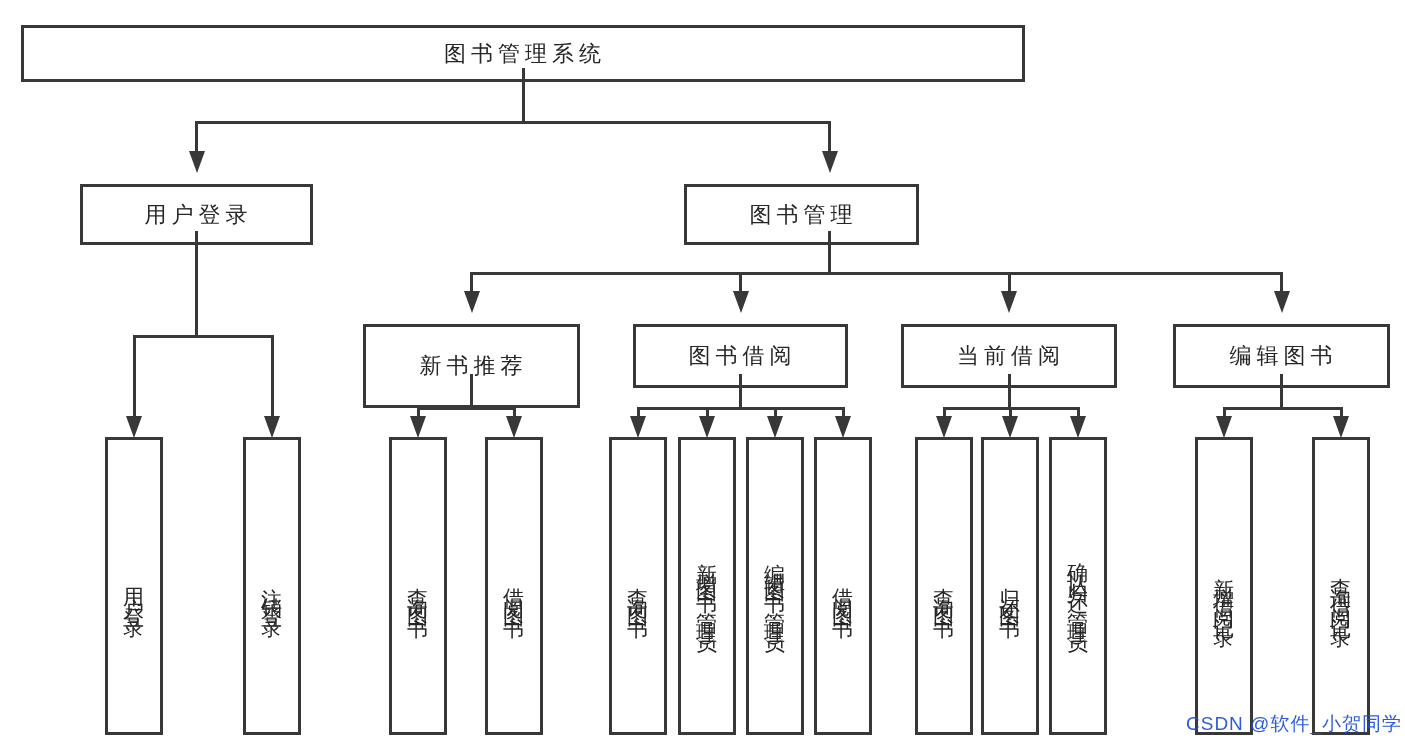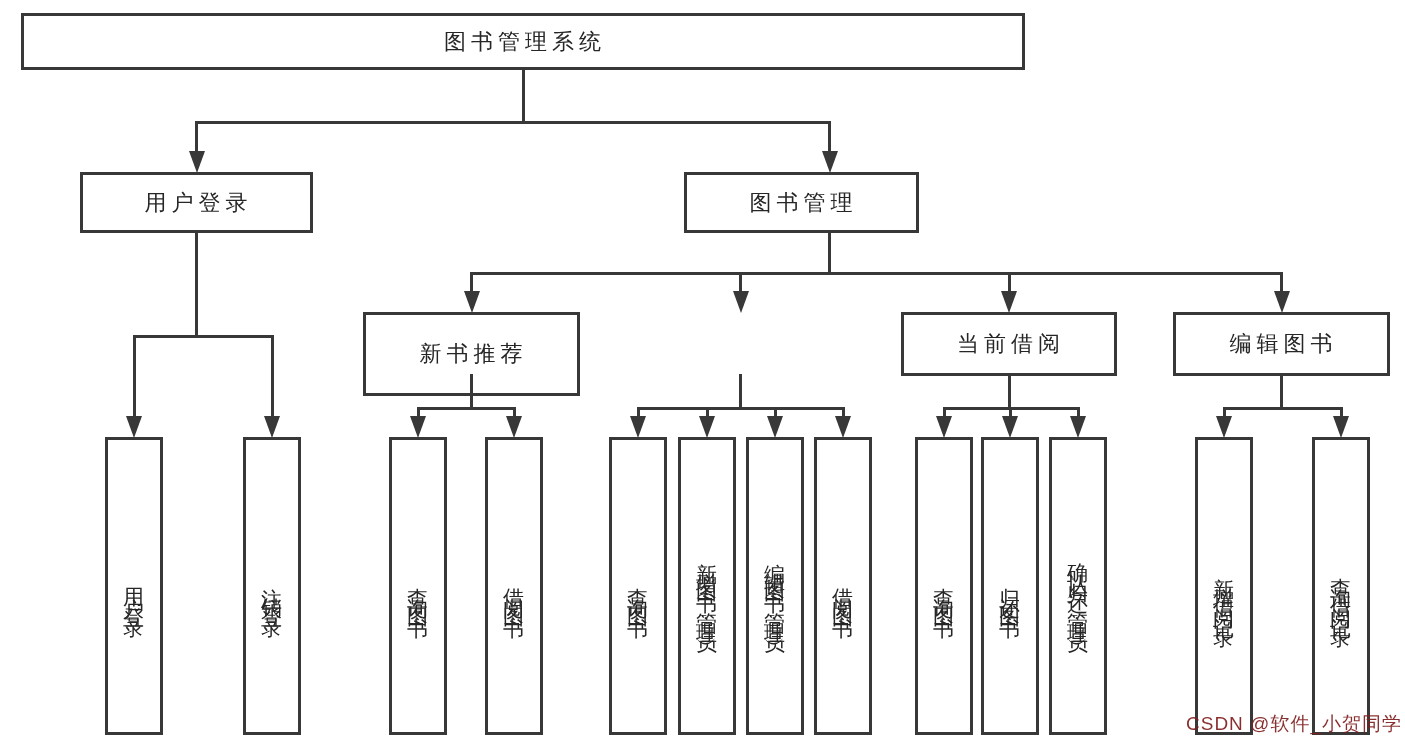--- a/index.html
+++ b/index.html
@@ -13,21 +13,21 @@
   .box{
     position:absolute;
     box-sizing:border-box;
     border:3px solid var(--line,#383838);
     background:#ffffff;
     display:flex;
     align-items:center;
     justify-content:center;
     color:var(--text,#262626);
   }
-  .box.h{font-size:22px;letter-spacing:5px;}
+  .box.h{font-size:22px;letter-spacing:5px;margin-top:12px;}
   .box.h .lbl{white-space:nowrap;transform:translateX(2px);}
   .box.v{font-size:21px;}
   .box.v .lbl{
     writing-mode:vertical-rl;
     text-orientation:mixed;
     letter-spacing:10px;
     line-height:1;
     transform:translateY(5px);
   }
   .vline{position:absolute;width:3px;background:var(--line,#383838);}
@@ -46,21 +46,21 @@
     color:#a8a8a8;
     opacity:0.92;
     z-index:5;
     white-space:nowrap;
   }
 </style>
 </head>
 <body>
 
 <div class="canvas" id="canvas">
-  <div class="watermark" style="color: #7f1d1d;">CSDN @软件_小贺同学</div>
+  <div class="watermark" style="color: #1d4ed8;">CSDN @软件_小贺同学</div>
 <div class="box h" style="left: 21px; top: 13px; width: 1004px; height: 57px;">
       <span class="lbl">图书管理系统</span>
     </div>
     <div class="vline" style="left: 521.5px; top: 68px; height: 56px;"></div>
     <div class="hline" style="left: 195px; top: 121px; width: 636px;"></div>
     <div class="vline" style="left: 195px; top: 121px; height: 33px;"></div>
     <div class="arrow" style="left: 188.5px; top: 151px;"></div>
     <div class="box h" style="left: 80px; top: 172px; width: 233px; height: 61px;">
       <span class="lbl">用户登录</span>
     </div>
@@ -95,20 +95,23 @@
     <div class="box v" style="left: 389px; top: 437px; width: 58px; height: 298px;">
       <span class="lbl">查询图书</span>
     </div>
     <div class="vline" style="left: 512.5px; top: 407px; height: 12px;"></div>
     <div class="arrow" style="left: 506px; top: 416px;"></div>
     <div class="box v" style="left: 485px; top: 437px; width: 58px; height: 298px;">
       <span class="lbl">借阅图书</span>
     </div>
     <div class="vline" style="left: 739px; top: 272px; height: 22px;"></div>
     <div class="arrow" style="left: 732.5px; top: 291px;"></div>
+    <div class="box h" style="left: 633px; top: 312px; width: 215px; height: 64px;">
+      <span class="lbl">图书借阅</span>
+    </div>
     <div class="vline" style="left: 739px; top: 374px; height: 36px;"></div>
     <div class="hline" style="left: 636.5px; top: 407px; width: 208px;"></div>
     <div class="vline" style="left: 636.5px; top: 407px; height: 12px;"></div>
     <div class="arrow" style="left: 630px; top: 416px;"></div>
     <div class="box v" style="left: 609px; top: 437px; width: 58px; height: 298px;">
       <span class="lbl">查询图书</span>
     </div>
     <div class="vline" style="left: 705.5px; top: 407px; height: 12px;"></div>
     <div class="arrow" style="left: 699px; top: 416px;"></div>
     <div class="box v" style="left: 678px; top: 437px; width: 58px; height: 298px;">

